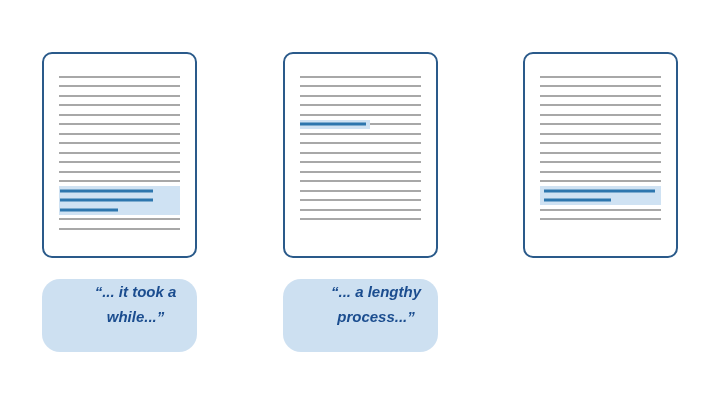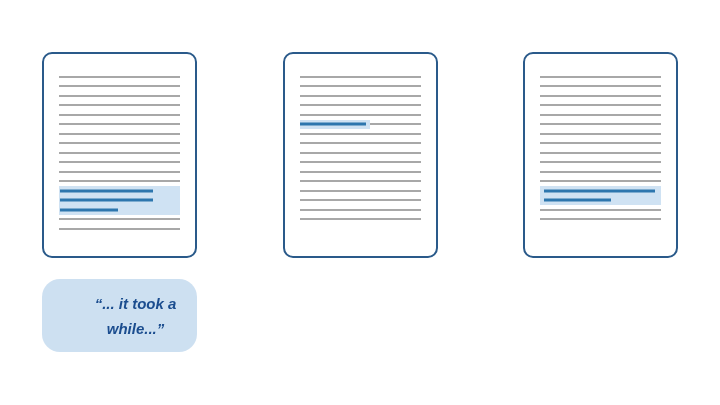--- a/index.html
+++ b/index.html
@@ -42,21 +42,21 @@
   }
   .ln.gray { height: 2px; background: var(--gray-line, #a8a8a8); }
   .ln.gray.rest { left: auto; right: 0; }
   .ln.blue { height: 3px; background: var(--blue-line, #2d76ae); z-index: 1; }
   .bubble {
     box-sizing: border-box;
     margin-top: 21px;
     width: 155px; height: 73px;
     background: var(--bubble-bg, #cde0f1);
     border-radius: 18px;
-    display: flex; align-items: center; justify-content: center;
+    display: flex; justify-content: center;
     text-align: center;
     padding-left: 32px;
   }
   .quote {
     white-space: pre-line;
     font-style: italic;
     font-weight: 600;
     font-size: 15px;
     line-height: 25px;
     color: var(--bubble-text, #1b4d8f);
@@ -177,20 +177,24 @@
               <i class="ln gray" style="width: 100%;"></i>
             </div>
             <div class="row">
               <i class="ln gray" style="width: 100%;"></i>
             </div>
             <div class="row">
               <i class="ln gray" style="width: 100%;"></i>
             </div>
           </div>
     </div>
+    <div class="bubble">
+      <span class="quote">“... a lengthy
+process...”</span>
+    </div>
   </div>
 
   <div class="column">
     <div class="doc">
       <div class="doc-rows">
             <div class="row">
               <i class="ln gray" style="width: 100%;"></i>
             </div>
             <div class="row">
               <i class="ln gray" style="width: 100%;"></i>

